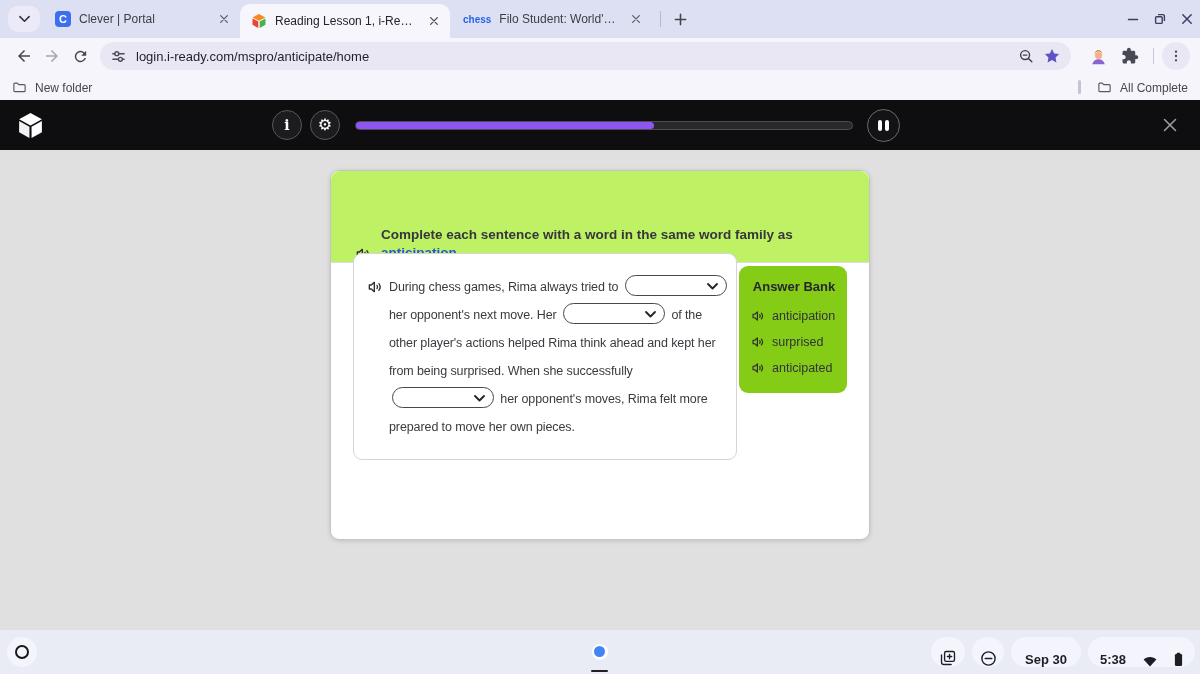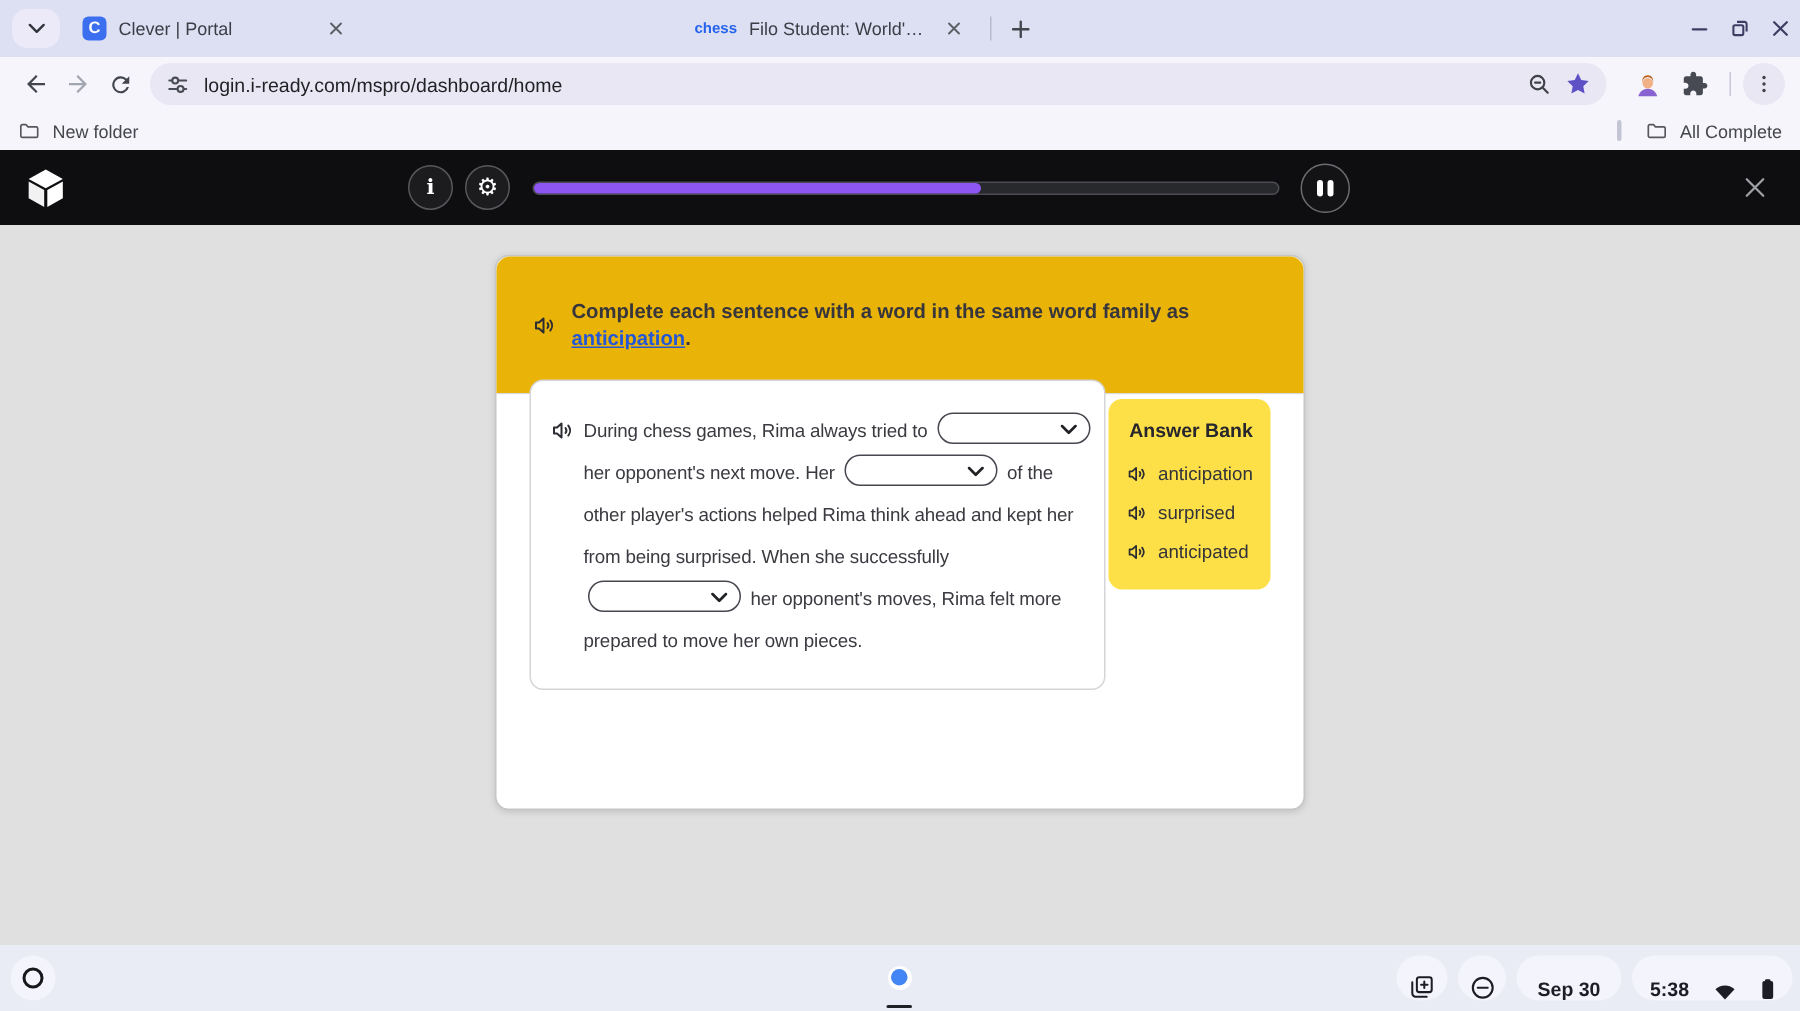--- a/index.html
+++ b/index.html
@@ -53,30 +53,30 @@
   .gear-glyph{color:#fff; font-family:"DejaVu Sans",sans-serif; font-size:16px; line-height:1;}
   .progress-track{position:absolute; left:355px; top:21px; width:498px; height:9px; border-radius:6px; background:#27292d; border:1px solid #4b4d52;}
   .progress-fill{height:100%; width:60%; border-radius:6px; background:var(--accent);}
   .pause-btn{position:absolute; left:867px; top:9px; width:33px; height:33px; border-radius:50%; border:1.5px solid #6b6c70; background:#131316; display:flex; align-items:center; justify-content:center; gap:3.5px;}
   .pause-bar{width:3.5px; height:11px; background:#fff; border-radius:2px;}
   .lesson-close{position:absolute; right:22px; top:17px; color:#9fa1a5;}
 
   
   .content{position:relative; height:480px; background:#e0e0e1;}
   .card{position:absolute; left:330px; top:20px; width:540px; height:370px; background:#fff; border:1px solid #c6c6c9; border-radius:9px; box-shadow:0 1px 5px rgba(0,0,0,.14);}
-  .card-head{height:92px; background:#eab308; border-bottom:1px solid #dcdcde; border-radius:9px 9px 0 0; display:flex; align-items:center; gap:10px; padding:0 20px 0 24px;}
+  .card-head{height:92px; background:#bef264; border-bottom:1px solid #dcdcde; border-radius:9px 9px 0 0; display:flex; align-items:flex-end; gap:10px; padding:0 20px 0 24px;}
   .speaker{color:#2c2c33; flex:none;}
   .prompt{font-size:13.5px; font-weight:bold; color:#36363c; line-height:18px;}
   .prompt-link{color:var(--link); text-decoration:underline; cursor:pointer;}
   .passage-card{position:absolute; left:22px; top:82px; width:384px; min-height:204px; background:#fff; border:1px solid #d5d5d8; border-radius:9px;}
   .passage-card .speaker{position:absolute; left:13px; top:25px;}
   .passage{margin:19px 6px 18px 35px; font-size:12.5px; line-height:28px; color:#3a3a41; letter-spacing:-.1px;}
   .dd{display:inline-block; width:102px; height:21px; border:1.5px solid #46474f; border-radius:11px; background:#fff; position:relative; vertical-align:-5px; margin:0 3px; cursor:pointer;}
   .dd svg{position:absolute; right:8px; top:7px;}
-  .answer-bank{position:absolute; left:408px; top:95px; width:108px; background:#fde047; border-radius:9px; padding:13px 10px 12px 12px;}
+  .answer-bank{position:absolute; left:408px; top:95px; width:108px; background:#84cc16; border-radius:9px; padding:13px 10px 12px 12px;}
   .ab-title{font-size:13px; font-weight:bold; color:#26262c; text-align:center; margin-bottom:9px;}
   .ab-item{display:flex; align-items:center; gap:7px; height:26px; font-size:12.5px; color:#33333a;}
 
   
   .shelf{position:relative; height:44px; background:#e9ebf5;}
   .launcher{position:absolute; left:7px; top:7px; width:30px; height:30px; border-radius:50%; background:#f4f5fc; display:flex; align-items:center; justify-content:center;}
   .launcher-ring{width:14px; height:14px; border:2px solid #17181c; border-radius:50%;}
   .chrome-app{position:absolute; left:583px; top:5px; width:33px; height:33px;}
   .chrome-ball{width:33px; height:33px; border-radius:50%; background:conic-gradient(from 60deg,#fdc300 0 120deg,#1da462 120deg 240deg,#ea4335 240deg 360deg); position:relative;}
   .chrome-inner{position:absolute; left:50%; top:50%; transform:translate(-50%,-50%); width:16px; height:16px; border-radius:50%; background:#fff; display:flex; align-items:center; justify-content:center;}
@@ -104,20 +104,35 @@
   <div class="tab tab--1">
     <span class="fav-clever">C</span>
     <span class="tab-title">Clever | Portal</span>
     <span class="tab-close">
         <svg width="10" height="10" viewBox="0 0 12 12">
           <path d="M2 2l8 8M10 2l-8 8" stroke="#5a5d64" stroke-width="1.5" stroke-linecap="round"></path>
         </svg>
       </span>
   </div>
 
+  <div class="tab tab--2">
+    <span>
+        <svg width="16" height="16" viewBox="0 0 16 16">
+          <polygon points="8,1 14.5,4.4 8,7.8 1.5,4.4" fill="#f68b1f"></polygon>
+          <polygon points="1.5,5.4 7.3,8.6 7.3,15 1.5,11.8" fill="#ef4136"></polygon>
+          <polygon points="14.5,5.4 8.7,8.6 8.7,15 14.5,11.8" fill="#43b649"></polygon>
+        </svg>
+      </span>
+    <span class="tab-title">Reading Lesson 1, i-Ready</span>
+    <span class="tab-close">
+        <svg width="10" height="10" viewBox="0 0 12 12">
+          <path d="M2 2l8 8M10 2l-8 8" stroke="#43464d" stroke-width="1.5" stroke-linecap="round"></path>
+        </svg>
+      </span>
+  </div>
 
   <div class="tab tab--3">
     <span class="fav-filo">chess</span>
     <span class="tab-title">Filo Student: World's Only Live</span>
     <span class="tab-close">
         <svg width="10" height="10" viewBox="0 0 12 12">
           <path d="M2 2l8 8M10 2l-8 8" stroke="#5a5d64" stroke-width="1.5" stroke-linecap="round"></path>
         </svg>
       </span>
   </div>
@@ -182,21 +197,21 @@
 
   <div class="omnibox">
     <span>
         <svg width="15" height="15" viewBox="0 0 16 16" fill="none" stroke="#4a4d55" stroke-width="1.5" stroke-linecap="round">
           <line x1="2" y1="5" x2="14" y2="5"></line>
           <circle cx="6.2" cy="5" r="2.1" fill="#e8e7f3"></circle>
           <line x1="2" y1="11" x2="14" y2="11"></line>
           <circle cx="10" cy="11" r="2.1" fill="#e8e7f3"></circle>
         </svg>
       </span>
-    <span class="url">login.i-ready.com/mspro/dashboard/home</span>
+    <span class="url">login.i-ready.com/mspro/anticipate/home</span>
     <button class="ob-btn">
         <span>
           <svg width="17" height="17" viewBox="0 0 24 24" fill="none" stroke="currentColor" stroke-width="2" stroke-linecap="round">
             <circle cx="10" cy="10" r="6.3"></circle>
             <line x1="15.1" y1="15.1" x2="19.5" y2="19.5"></line>
             <line x1="7.6" y1="10" x2="12.4" y2="10"></line>
           </svg>
         </span>
       </button>
     <button class="ob-btn">

